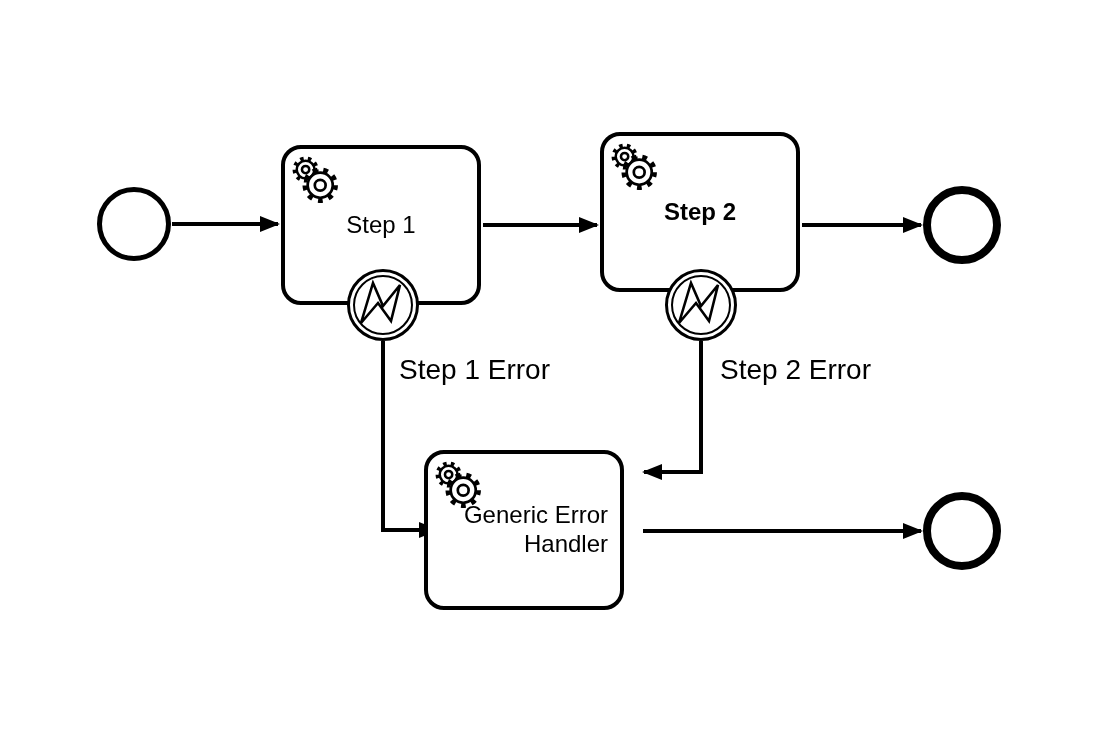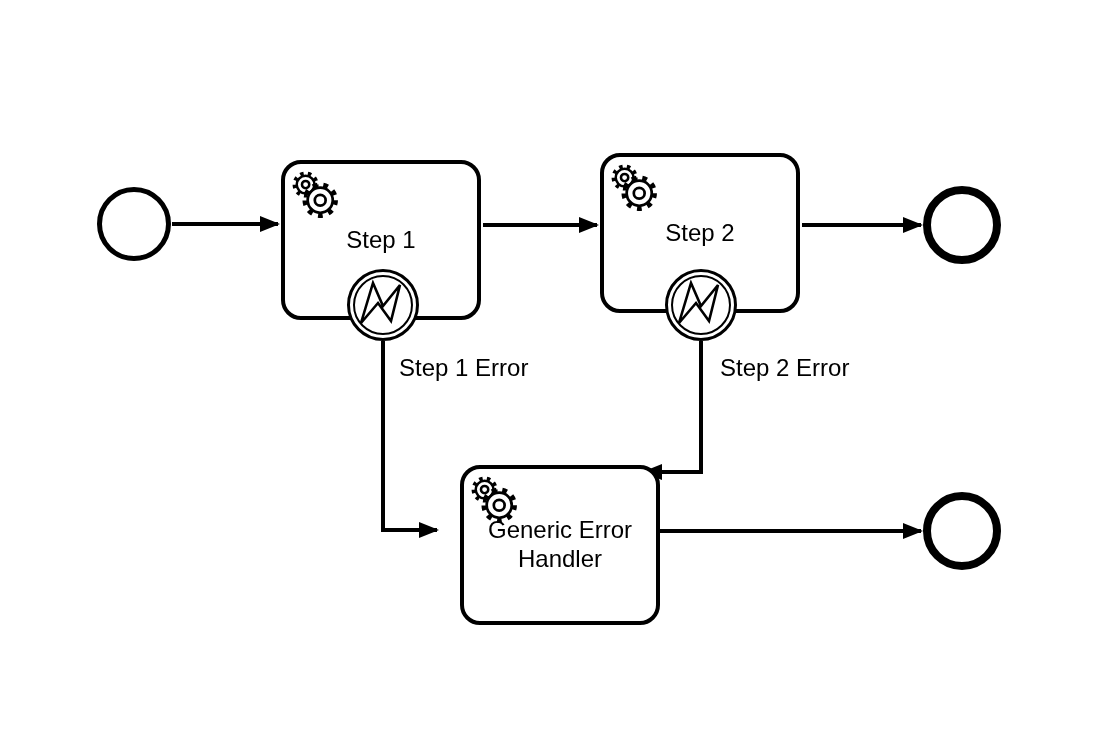--- a/index.html
+++ b/index.html
@@ -18,21 +18,20 @@
     position: absolute;
     width: 200px; height: 160px;
     box-sizing: border-box;
     border: 4px solid #000000;
     border-radius: 20px;
     background: #ffffff;
     display: flex; align-items: center; justify-content: center;
     text-align: center;
     font-size: 24px; line-height: 1.2; color: #000000;
     padding: 0 12px;
-    margin-top: 15px;
   }
   .task .gicon { position: absolute; top: 7px; left: 6px; }
 
   .event {
     position: absolute;
     box-sizing: border-box;
     border-radius: 50%;
     background: #ffffff;
   }
   .event.start { width: 74px; height: 74px; border: 5px solid #000000; }
@@ -49,28 +48,28 @@
   .boundary .inner {
     position: absolute;
     left: 3px; top: 3px; right: 3px; bottom: 3px;
     border: 2.5px solid #000000;
     border-radius: 50%;
   }
   .boundary svg.bolt { position: absolute; left: -3px; top: -3px; }
 
   .edge-label {
     position: absolute;
-    font-size: 24px;
+    font-size: 28px;
     color: #000000;
     white-space: nowrap;
   }
 
   #task-step1 { left: 281px; top: 145px; }
-  #task-step2 { left: 600px; top: 138px; }
-  #task-handler { left: 460px; top: 450px; }
+  #task-step2 { left: 600px; top: 132px; font-weight: bold; }
+  #task-handler { left: 424px; top: 450px; text-align: right; }
 
   #ev-start { left: 97px;  top: 187px; }
   #ev-end-main { left: 923px; top: 186px; }
   #ev-end-error { left: 923px; top: 492px; }
 
   #bd-step1 { left: 347px; top: 269px; }
   #bd-step2 { left: 665px; top: 269px; }
 
   #lbl-step1-error { left: 399px; top: 354px; }
   #lbl-step2-error { left: 720px; top: 354px; }

